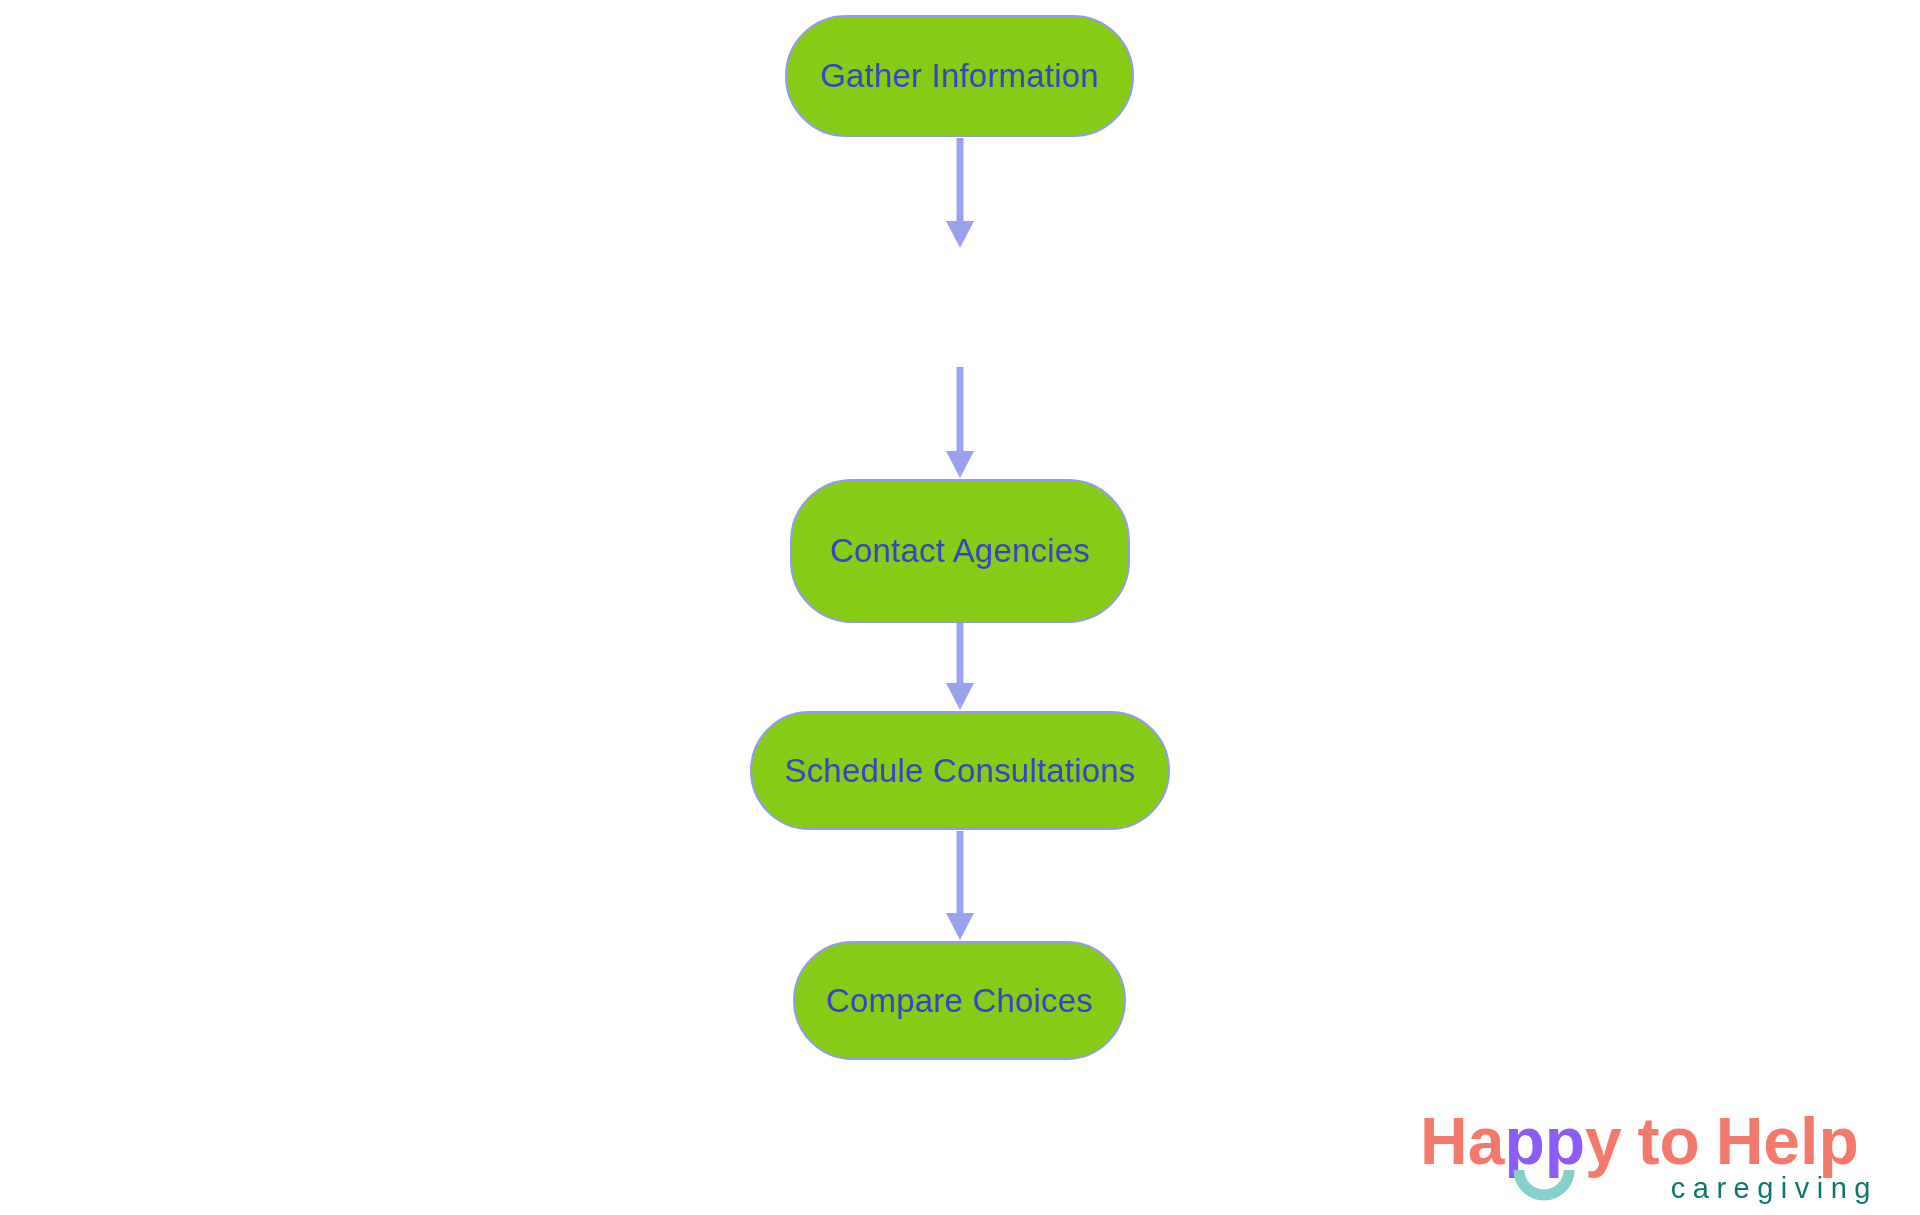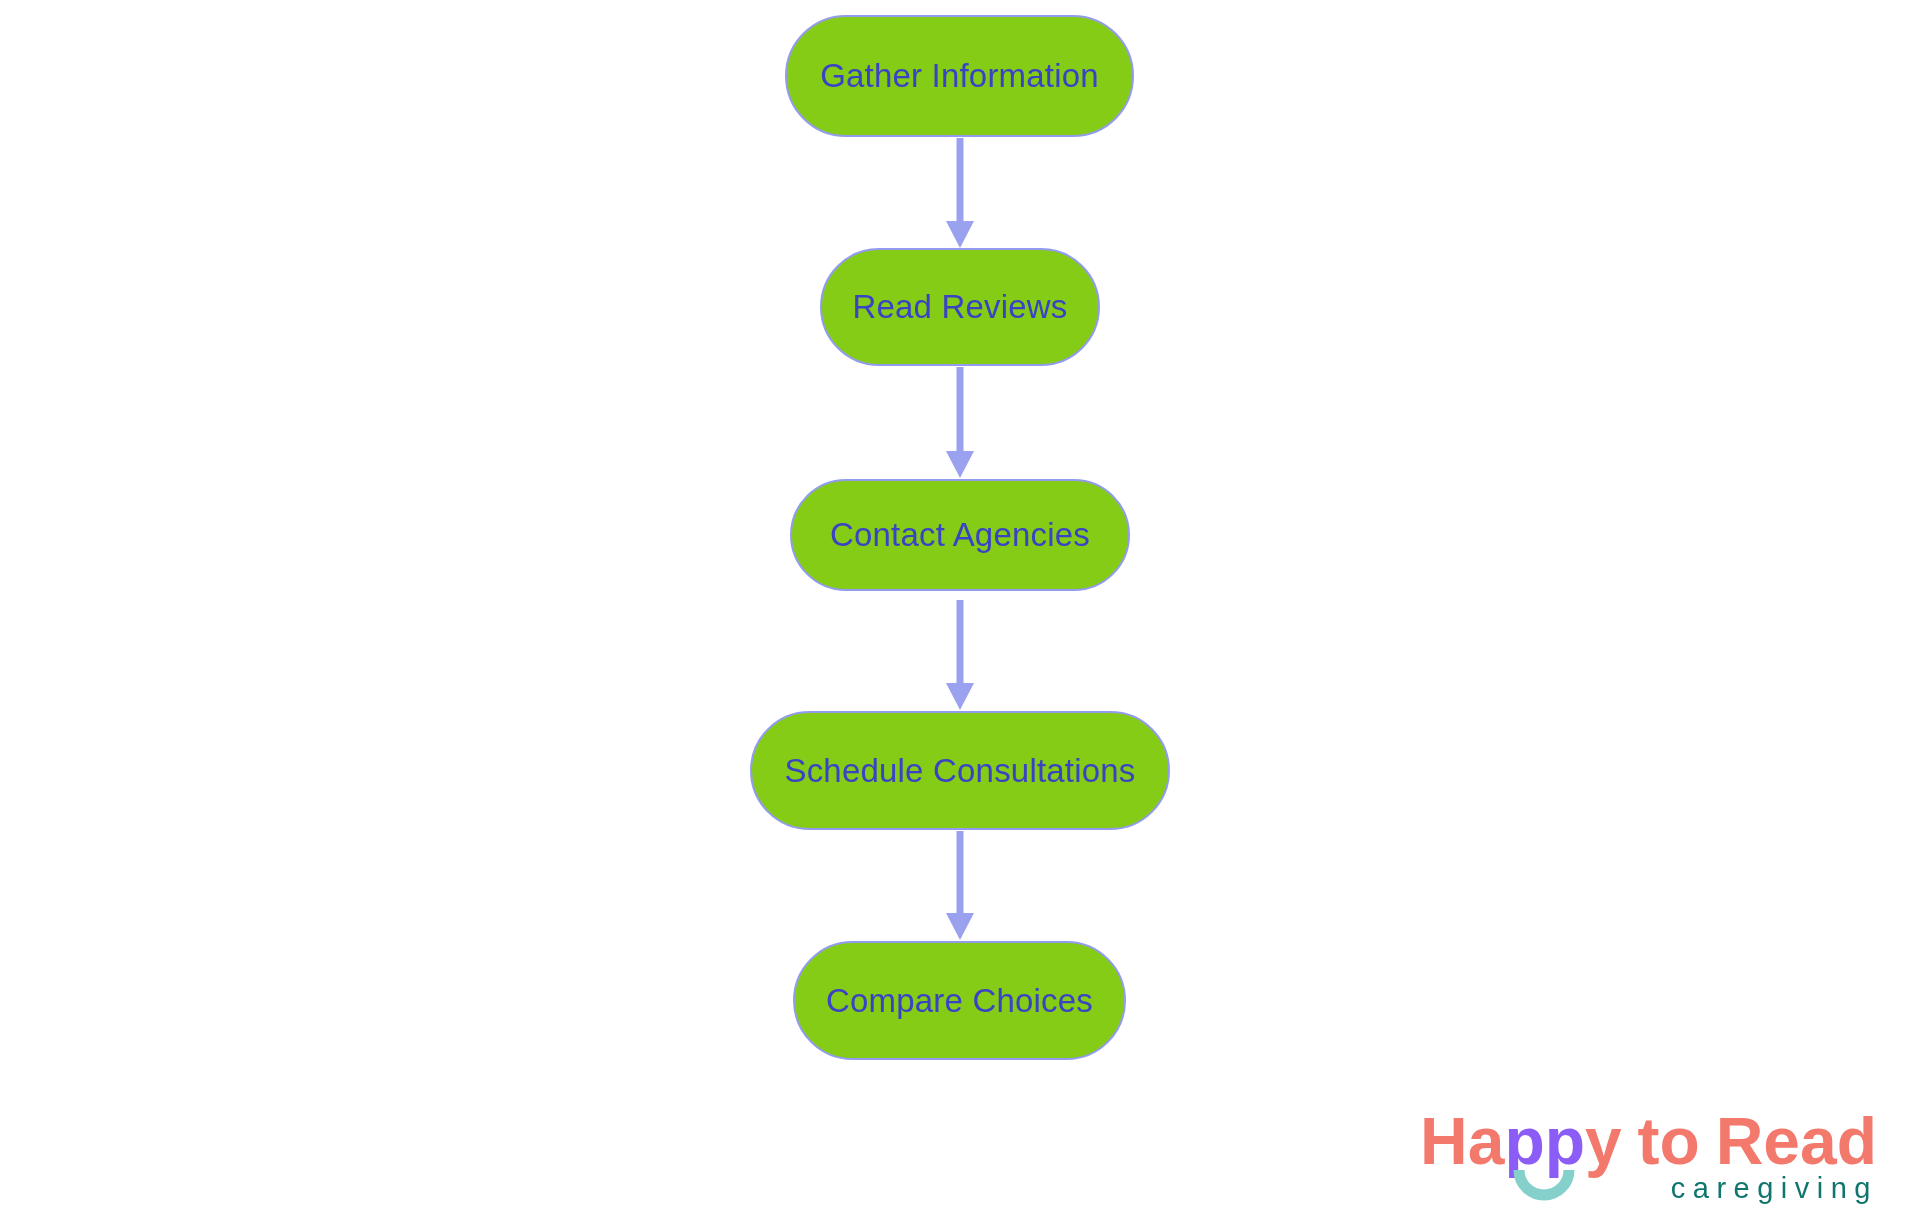--- a/index.html
+++ b/index.html
@@ -98,39 +98,36 @@
     <g>
       <line x1="960" y1="831" x2="960" y2="915" stroke-width="7" stroke="#9aa1ef"></line>
       <polygon points="946,913 974,913 960,940" fill="#9aa1ef"></polygon>
     </g>
   </svg>
 
   <div class="flow-node" style="left:785px; top:15px; width:349px; height:122px;">
     <span class="node-label">Gather Information</span>
   </div>
 
-  <div class="flow-node" style="left:820px; top:248px; width:280px; height:118px;">
-    <span class="node-label">Read Reviews</span>
-  </div>
 
-  <div class="flow-node" style="left:790px; top:479px; width:340px; height:112px;">
+  <div class="flow-node" style="left:790px; top:479px; width:340px; height:144px;">
     <span class="node-label">Contact Agencies</span>
   </div>
 
   <div class="flow-node" style="left:750px; top:711px; width:420px; height:119px;">
     <span class="node-label">Schedule Consultations</span>
   </div>
 
   <div class="flow-node" style="left:793px; top:941px; width:333px; height:119px;">
     <span class="node-label">Compare Choices</span>
   </div>
 
   <div class="logo">
     <div class="logo-wordmark">
-      <span class="seg-coral">Ha</span><span class="seg-teal">pp</span><span class="seg-coral">y</span><span class="seg-coral seg-to">to</span><span class="seg-coral">Read</span>
+      <span class="seg-coral">Ha</span><span class="seg-teal">pp</span><span class="seg-coral">y</span><span class="seg-coral seg-to">to</span><span class="seg-coral">Help</span>
     </div>
     <svg class="logo-smile" viewBox="0 0 66 36">
       <path d="M 8 2 A 25 25 0 0 0 58 2" fill="none" stroke-width="11" stroke="#85d0cb"></path>
     </svg>
     <div class="logo-tagline">caregiving</div>
   </div>
 
 </div>
 
 </body></html>

